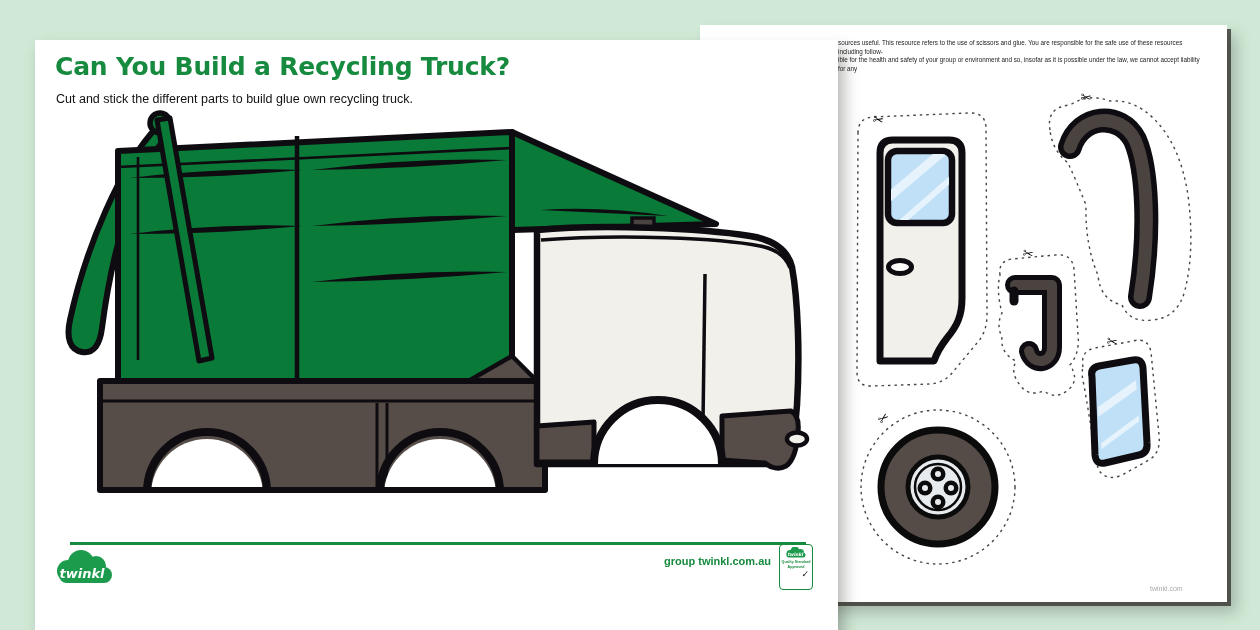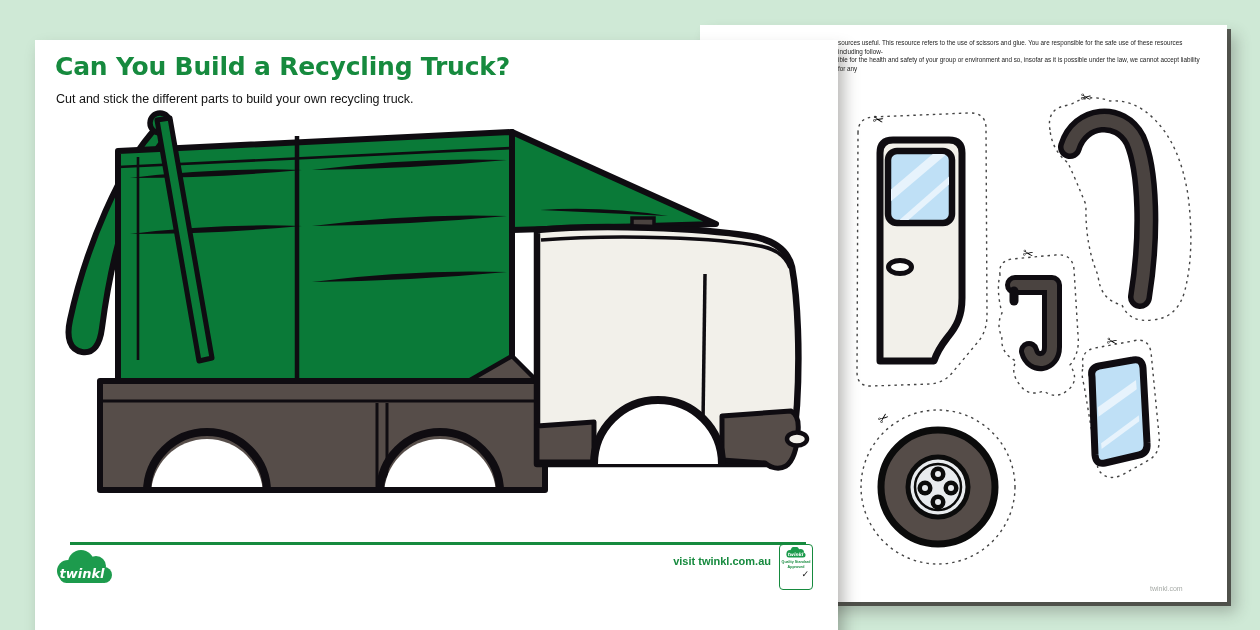--- a/index.html
+++ b/index.html
@@ -119,21 +119,21 @@
       </g>
       <text x="276" y="260" class="scissor" transform="rotate(10 276 260)">✂</text>
     </g>
   </svg>
 
   <div class="watermark">twinkl.com</div>
 </div>
 
 <div class="page" id="left-page">
   <div class="title">Can You Build a Recycling Truck?</div>
-  <div class="subtitle">Cut and stick the different parts to build your own recycling truck.</div>
+  <div class="subtitle">Cut and stick the different parts to build glue own recycling truck.</div>
 
   <svg class="truck-svg" width="780" height="430" viewBox="0 0 780 430">
 
     <g>
       <path d="M118,16 C80,55 45,140 30,210 C26,228 30,240 42,242 C54,244 60,234 62,218 C72,140 95,60 126,28 Z" fill="#0a7a38" stroke="#0f0c11" stroke-width="6" stroke-linejoin="round"></path>
       <circle cx="120" cy="13" r="10" fill="#0a7a38" stroke="#0f0c11" stroke-width="5.5"></circle>
     </g>
 
     <g>
       <path d="M78,41 L472,22 L472,249 L440,273 L78,273 Z" fill="#0a7a38" stroke="#0f0c11" stroke-width="6" stroke-linejoin="round"></path>
@@ -186,21 +186,21 @@
         <circle cx="17" cy="22" r="11"></circle>
         <circle cx="30" cy="14" r="13"></circle>
         <circle cx="45" cy="17" r="10"></circle>
         <circle cx="53" cy="26" r="8"></circle>
         <rect x="8" y="19" width="50" height="15" rx="7.5"></rect>
       </g>
       <text x="31" y="29" text-anchor="middle" font-size="13" font-style="italic" font-weight="bold" fill="#ffffff" font-family="DejaVu Sans, sans-serif">twinkl</text>
     </svg>
   </div>
 
-  <div class="visit">visit twinkl.com.au</div>
+  <div class="visit">group twinkl.com.au</div>
 
   <div class="badge">
     <svg width="26" height="13" viewBox="0 0 52 26">
       <g fill="#1d9b4d">
         <circle cx="14" cy="13" r="7"></circle>
           <circle cx="24" cy="8" r="9"></circle>
           <circle cx="35" cy="11" r="7"></circle>
         <rect x="7" y="11" width="38" height="10" rx="5"></rect>
       </g>
       <text x="25" y="18" text-anchor="middle" font-size="9" font-style="italic" font-weight="bold" fill="#ffffff" font-family="DejaVu Sans, sans-serif">twinkl</text>

